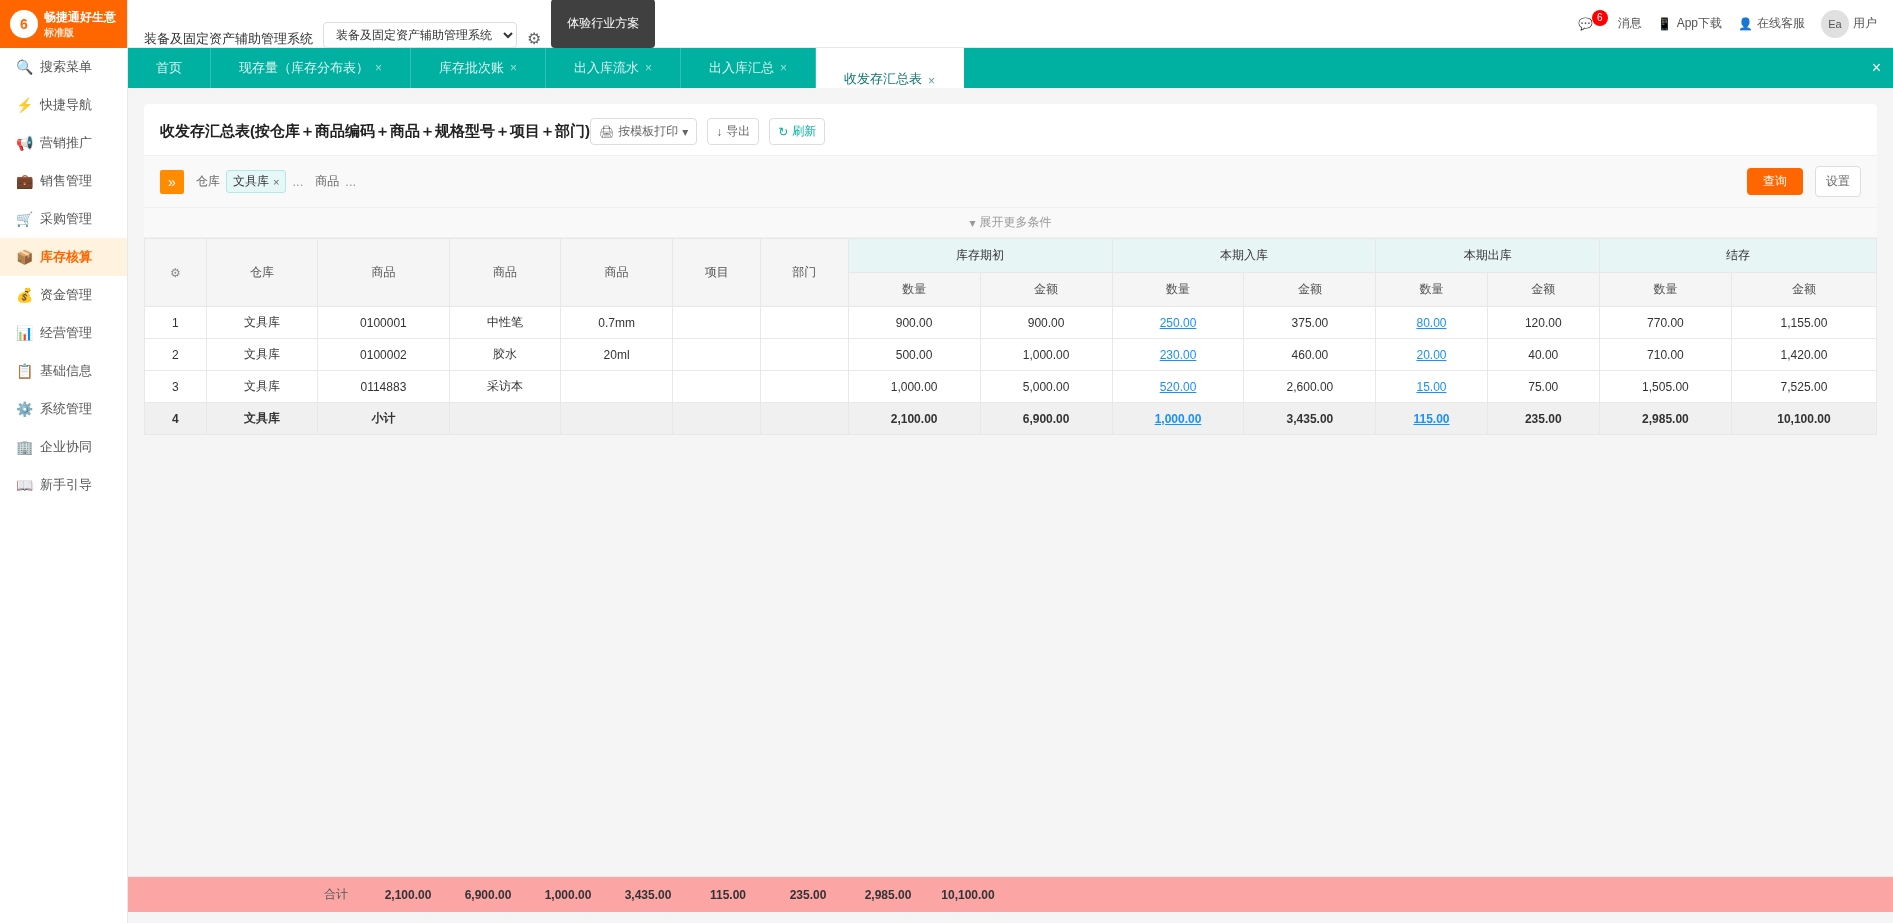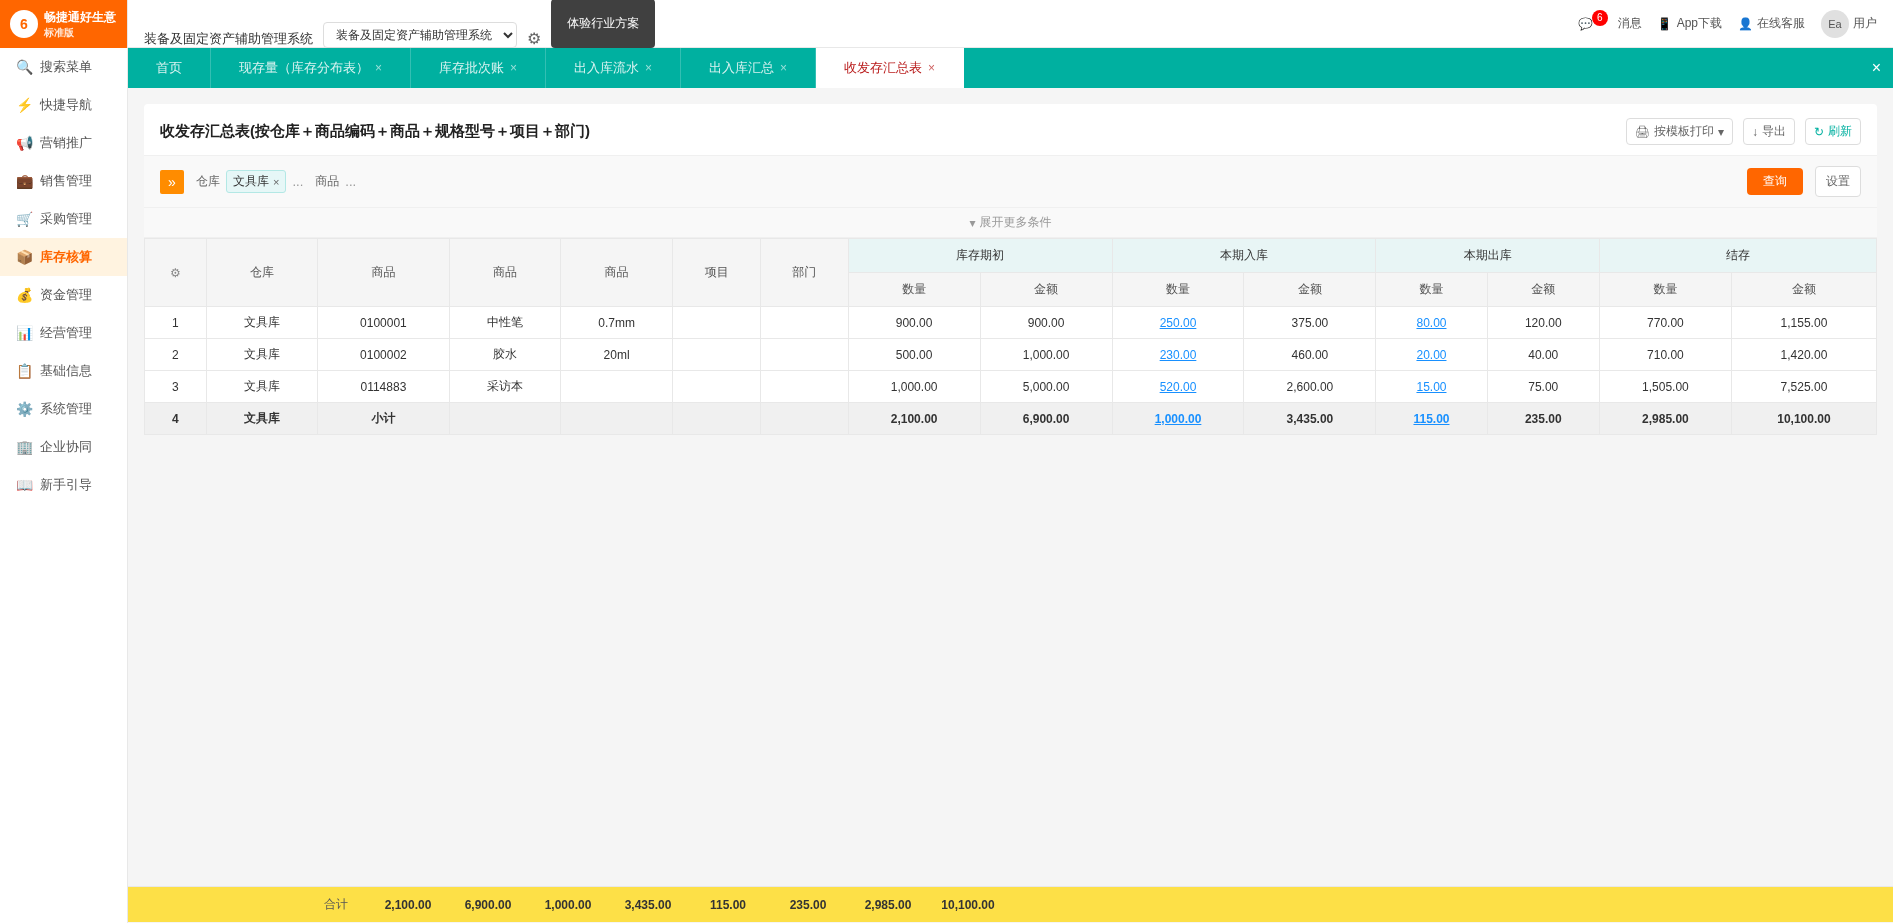--- a/index.html
+++ b/index.html
@@ -60,37 +60,37 @@
     
     .tabbar {
       position: fixed; left: 128px; top: 48px; right: 0; height: 40px;
       background: #00b0a0; display: flex; align-items: stretch; z-index: 98;
     }
     .tab {
       display: flex; align-items: center; gap: 6px; padding: 0 28px;
       color: rgba(255,255,255,0.85); font-size: 13px; cursor: pointer;
       border-right: 1px solid rgba(255,255,255,0.2); white-space: nowrap;
     }
-    .tab.active { background: #fff; color: #b91c1c; }
+    .tab.active { background: #fff; color: #0f766e; align-items: flex-end; }
     .tab-close { font-size: 12px; opacity: 0.7; }
     .tabbar-close-all {
       margin-left: auto; display: flex; align-items: center; padding: 0 12px;
       color: #fff; cursor: pointer; font-size: 16px;
     }
 
     
     .main {
       margin-left: 128px; margin-top: 88px; padding: 16px; background: #f5f5f5; min-height: calc(923px - 88px);
     }
     .content-panel { background: #fff; border-radius: 4px; padding: 0; }
 
     
     .page-header {
       padding: 14px 16px 10px; border-bottom: 1px solid #f0f0f0;
-      display: flex; align-items: center; justify-content: space-between;
+      display: flex; align-items: center; 
     }
     .page-title { font-size: 15px; font-weight: bold; color: #222; }
     .page-actions { display: flex; align-items: center; gap: 10px; }
     .action-btn {
       display: flex; align-items: center; gap: 4px; font-size: 12px; color: #666; cursor: pointer;
       padding: 4px 8px; border: 1px solid #ddd; border-radius: 4px; background: #fff;
     }
     .refresh-btn { color: #00b0a0; }
 
     
@@ -145,22 +145,22 @@
     tbody tr.subtotal { background: #f0f0f0; font-weight: bold; }
     tbody td {
       padding: 7px 10px; text-align: center; border: 1px solid #e8e8e8;
       color: #333; white-space: nowrap;
     }
     tbody td.link { color: #1890ff; text-decoration: underline; cursor: pointer; }
     .gear-icon-cell { color: #888; cursor: pointer; }
 
     
     .footer-bar {
-      position: fixed; bottom: 1px; left: 128px; right: 0; height: 36px;
-      background: #fde047; border-top: 1px solid #e8e8e8;
+      position: fixed; bottom: 11px; left: 128px; right: 0; height: 36px;
+      background: #fca5a5; border-top: 1px solid #e8e8e8;
       display: flex; align-items: center;
       padding: 0 0 0 180px; font-size: 12px; color: #333; font-weight: bold;
       z-index: 97;
     }
     .footer-cells { display: flex; gap: 0; }
     .footer-cell { padding: 0 10px; min-width: 80px; text-align: center; }
     .footer-label { padding-left: 16px; margin-right: 20px; color: #555; font-weight: normal; }
   </style>
 </head>
 <body>

